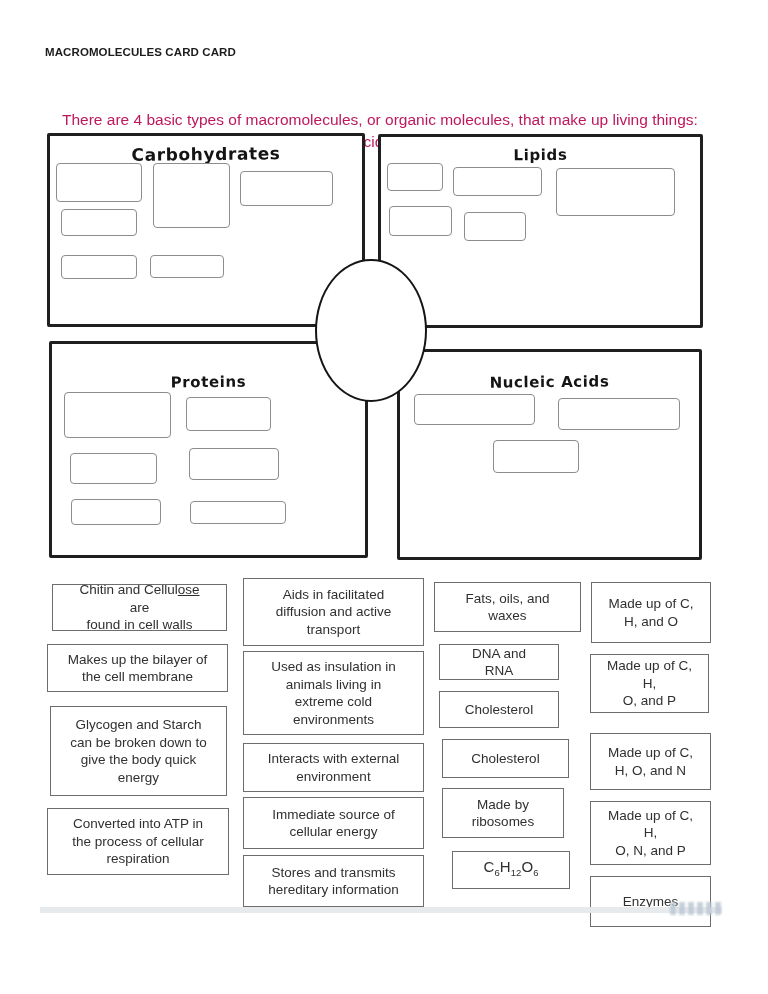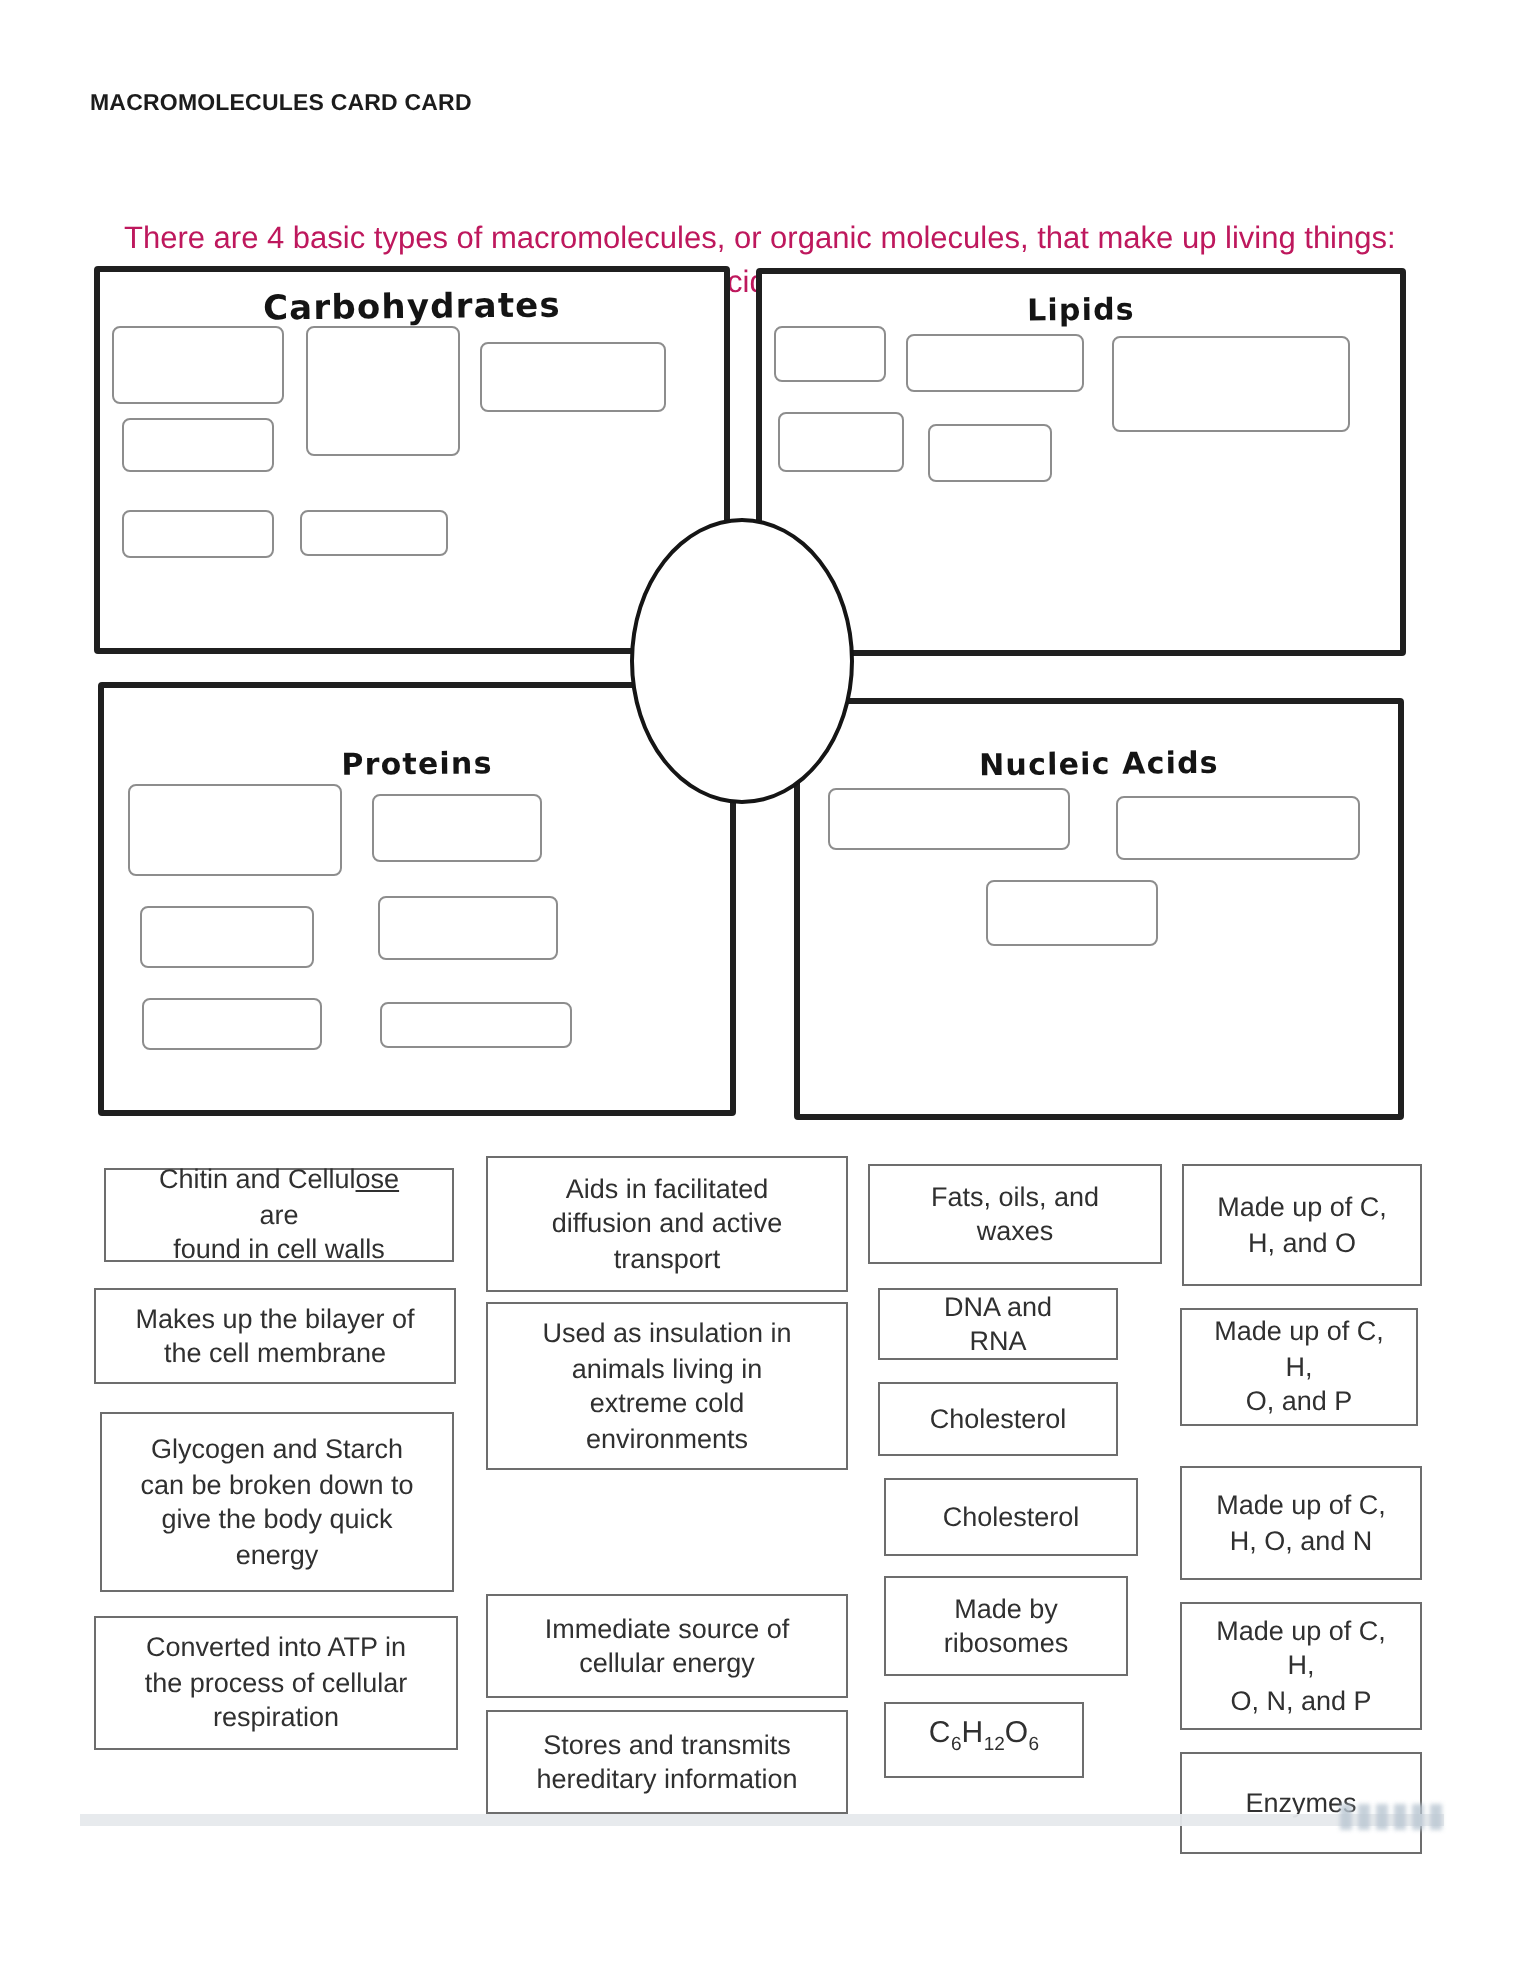--- a/index.html
+++ b/index.html
@@ -131,20 +131,24 @@
     <div class="card-text">Aids in facilitated
 diffusion and active
 transport</div>
   </div>
   <div class="card" style="left:243px;top:651px;width:181px;height:84px;">
     <div class="card-text">Used as insulation in
 animals living in
 extreme cold
 environments</div>
   </div>
+  <div class="card" style="left:243px;top:743px;width:181px;height:49px;">
+    <div class="card-text">Interacts with external
+environment</div>
+  </div>
   <div class="card" style="left:243px;top:797px;width:181px;height:52px;">
     <div class="card-text">Immediate source of
 cellular energy</div>
   </div>
   <div class="card" style="left:243px;top:855px;width:181px;height:52px;">
     <div class="card-text">Stores and transmits
 hereditary information</div>
   </div>
 
   <div class="card" style="left:434px;top:582px;width:147px;height:50px;">
@@ -157,21 +161,21 @@
   <div class="card" style="left:439px;top:691px;width:120px;height:37px;">
     <div class="card-text">Cholesterol</div>
   </div>
   <div class="card" style="left:442px;top:739px;width:127px;height:39px;">
     <div class="card-text">Cholesterol</div>
   </div>
   <div class="card" style="left:442px;top:788px;width:122px;height:50px;">
     <div class="card-text">Made by
 ribosomes</div>
   </div>
-  <div class="card" style="left:442px;top:851px;width:100px;height:38px;">
+  <div class="card" style="left:452px;top:851px;width:118px;height:38px;">
     <div class="card-text formula"><span>C</span><span class="sub">6</span><span>H</span><span class="sub">12</span><span>O</span><span class="sub">6</span></div>
   </div>
 
   <div class="card" style="left:591px;top:582px;width:120px;height:61px;">
     <div class="card-text">Made up of C,
 H, and O</div>
   </div>
   <div class="card" style="left:590px;top:654px;width:119px;height:59px;">
     <div class="card-text">Made up of C, H,
 O, and P</div>

